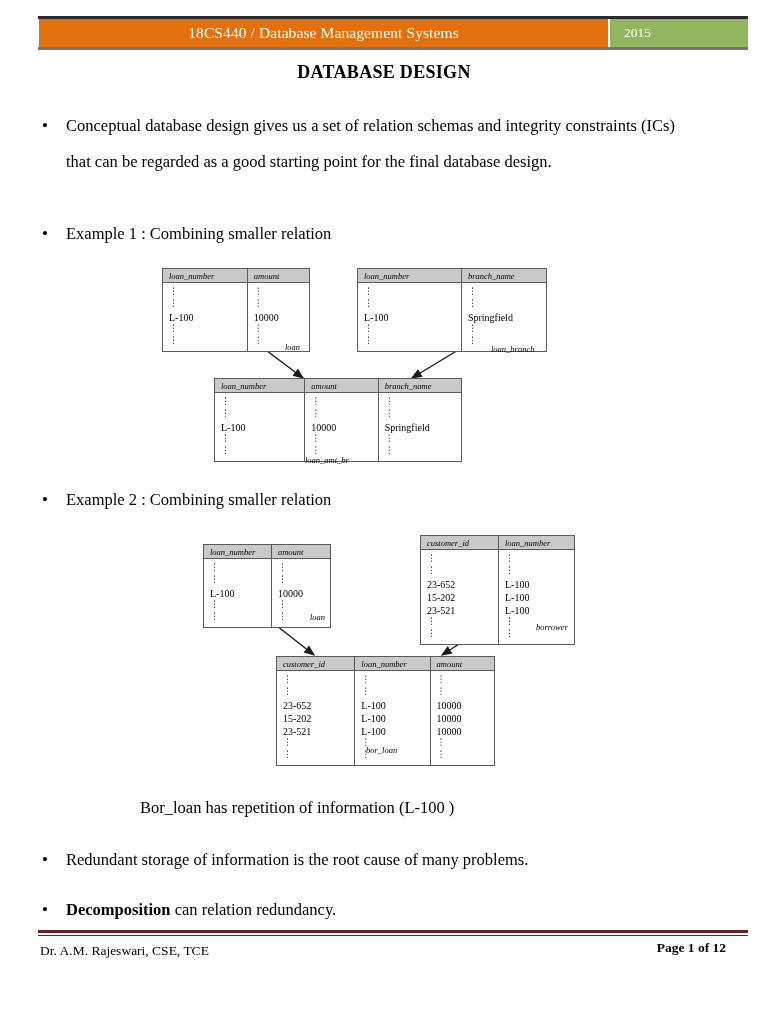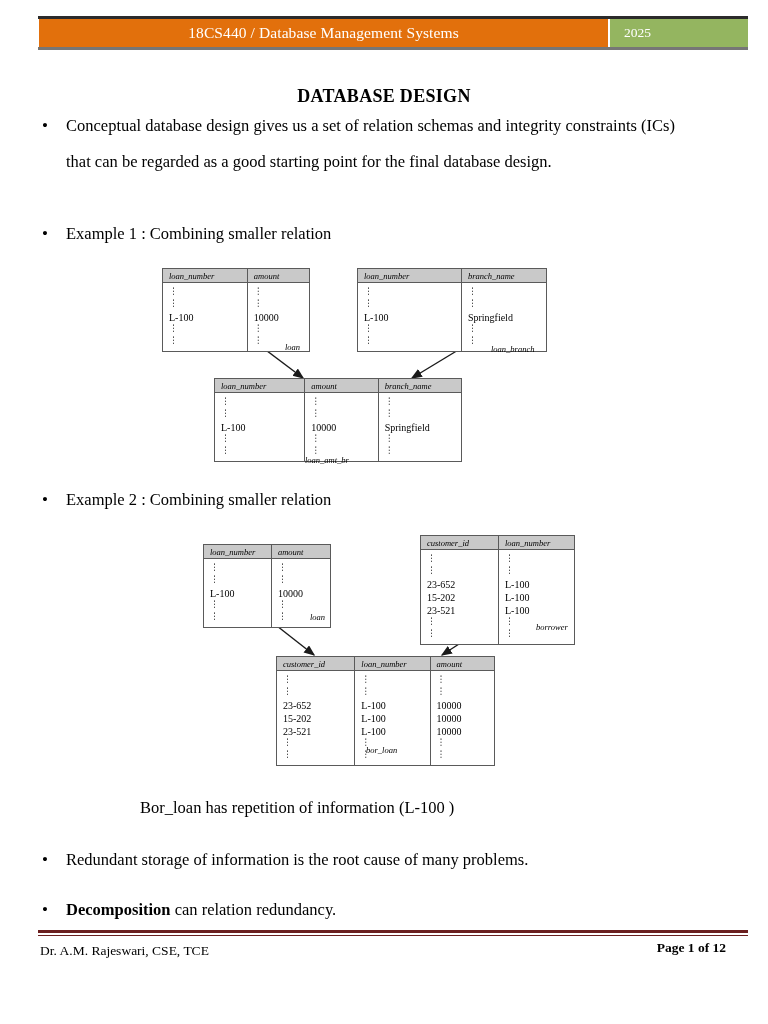--- a/index.html
+++ b/index.html
@@ -71,21 +71,20 @@
   
   .doc-title {
     position: absolute;
     left: 0;
     top: 62px;
     width: 768px;
     text-align: center;
     font-size: 18px;
     font-weight: bold;
     letter-spacing: 0.3px;
-    margin-top: 24px;
   }
 
   
   .bullet {
     position: absolute;
     display: flex;
     align-items: flex-start;
     font-size: 16.5px;
     line-height: 36px;
   }
@@ -219,21 +218,21 @@
 </head>
 <body>
 
 <div class="page">
 
   <div class="header-band">
     <div class="header-title-box">
       <span class="header-title-text">18CS440 / Database Management Systems</span>
     </div>
     <div class="header-year-box">
-      <span class="header-year-text">2025</span>
+      <span class="header-year-text">2015</span>
     </div>
   </div>
 
   <div class="doc-title">DATABASE DESIGN</div>
 
   <div class="bullet" id="bullet-1">
     <span class="dot">•</span>
     <span class="btext">Conceptual database design gives us a set of relation schemas and integrity constraints (ICs) that can be regarded as a good starting point for the final database design.</span>
   </div>
 

